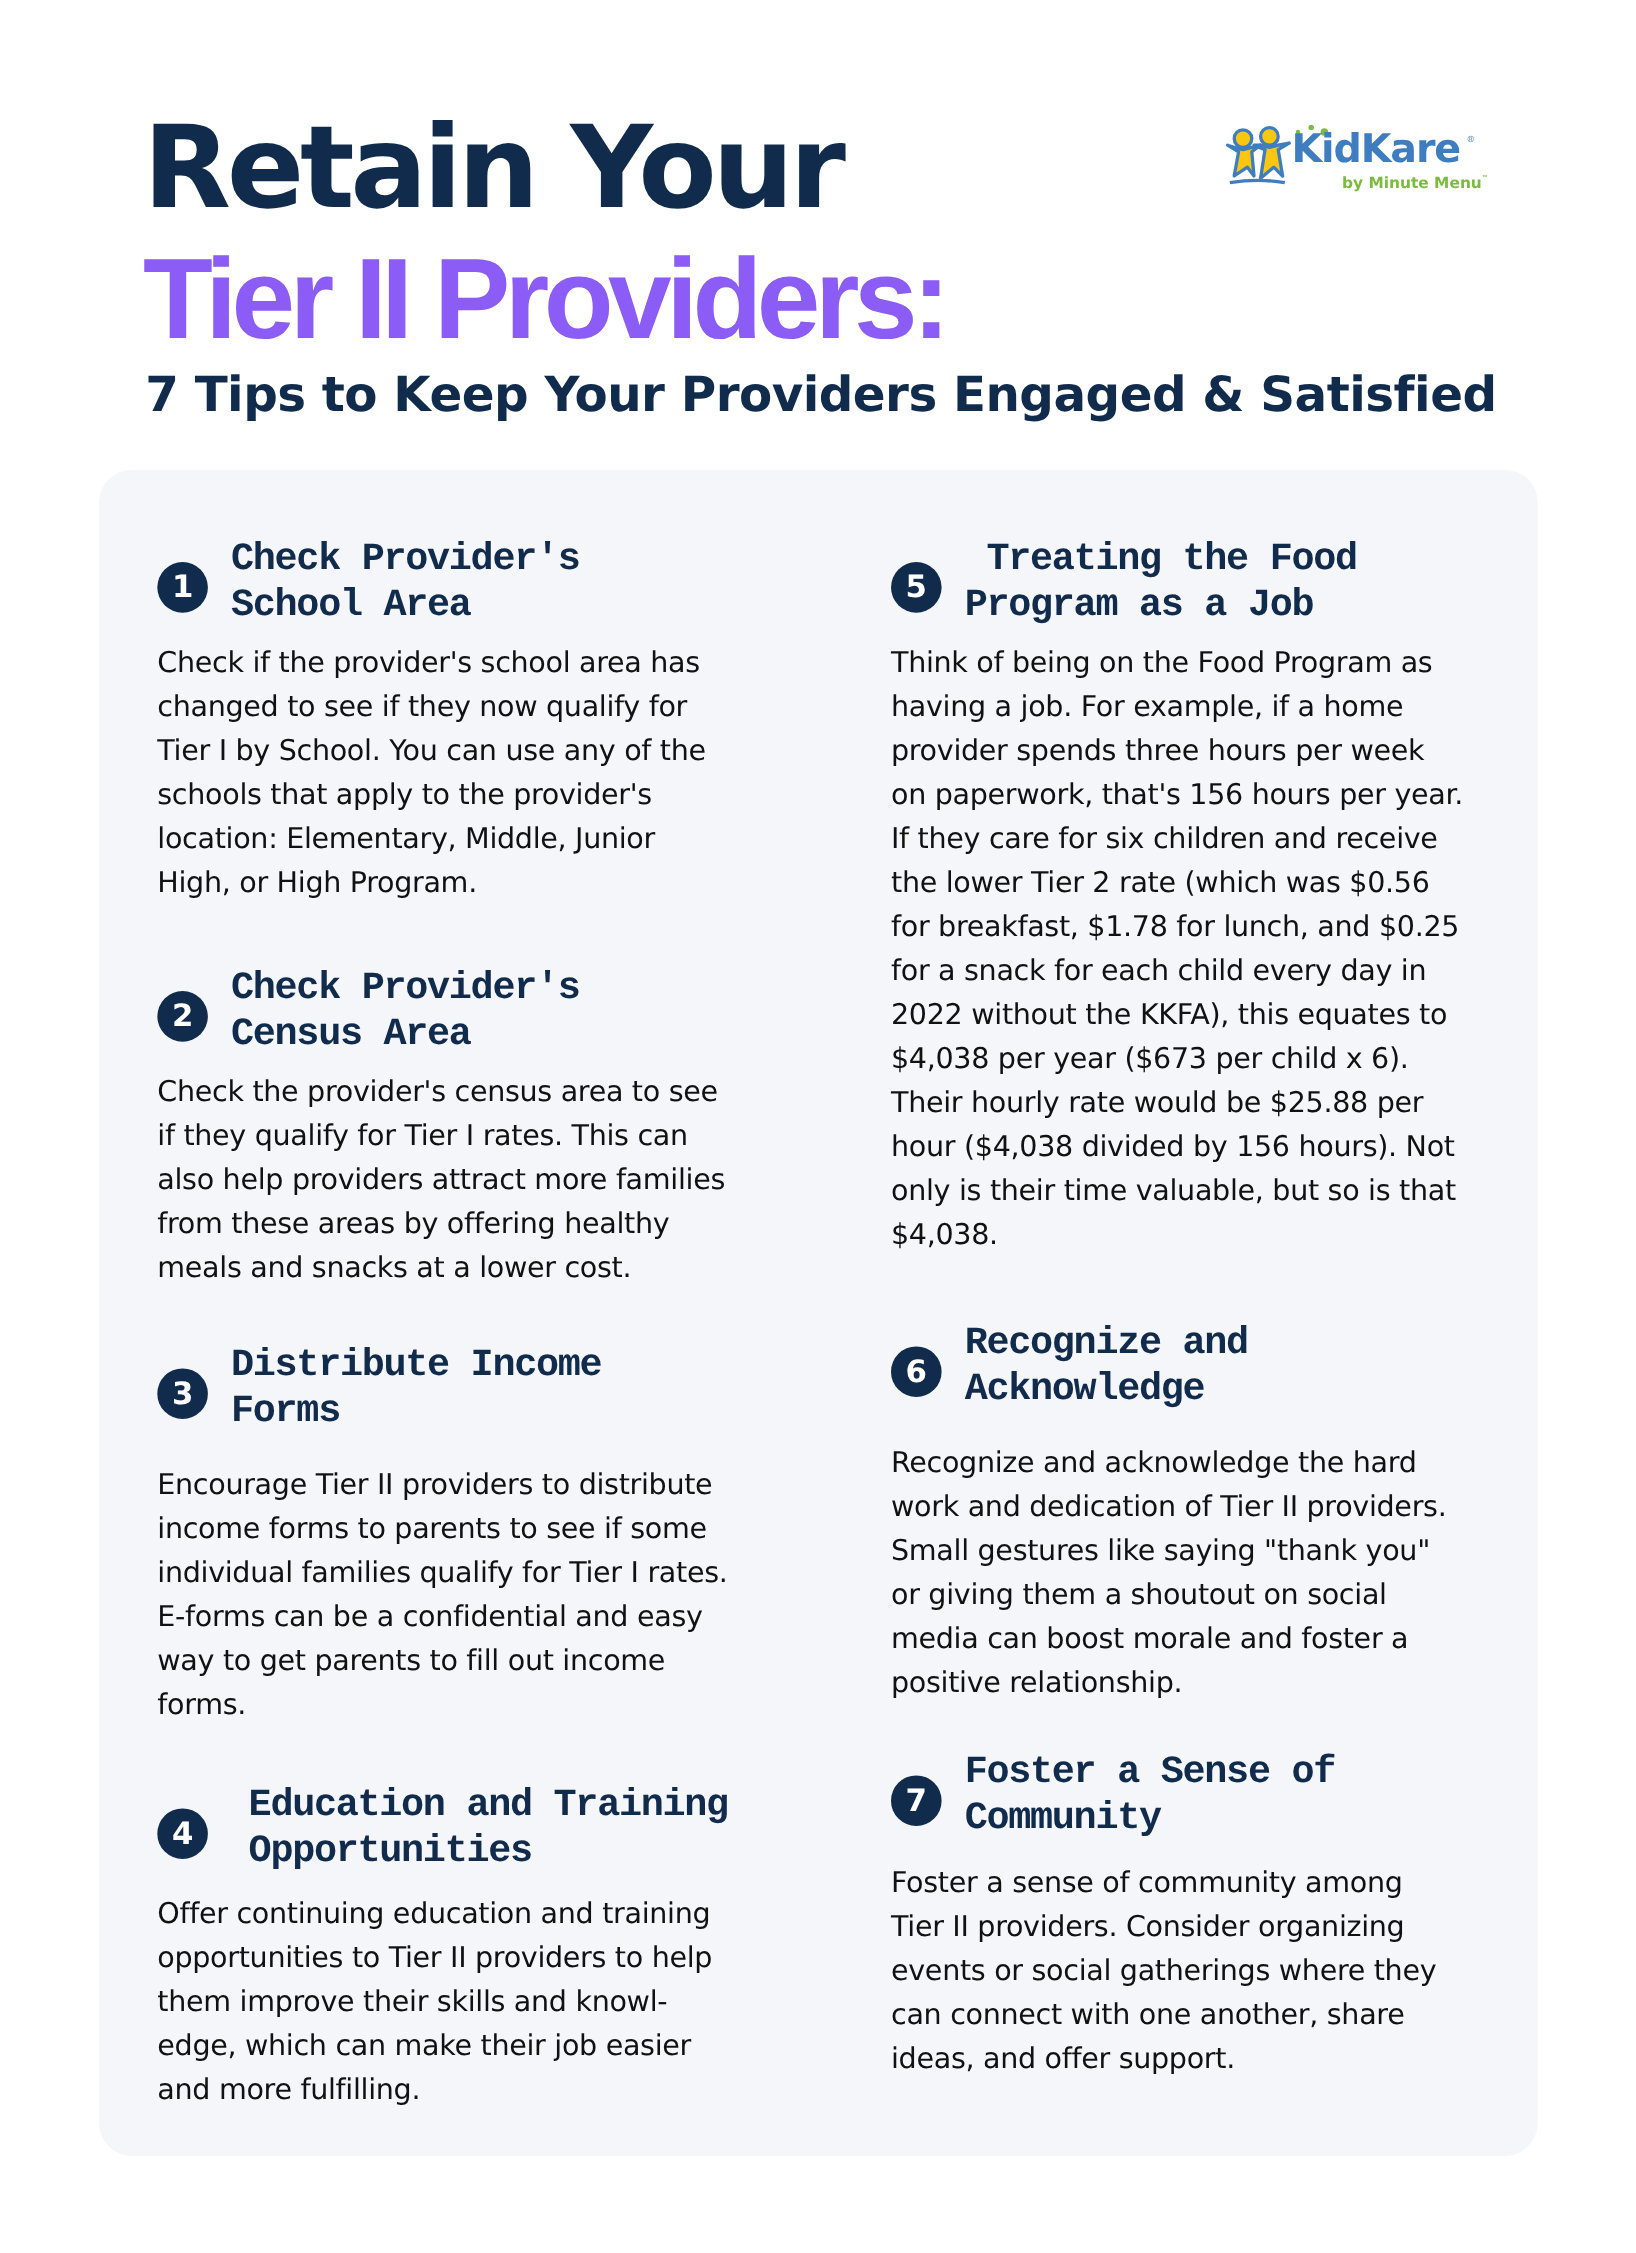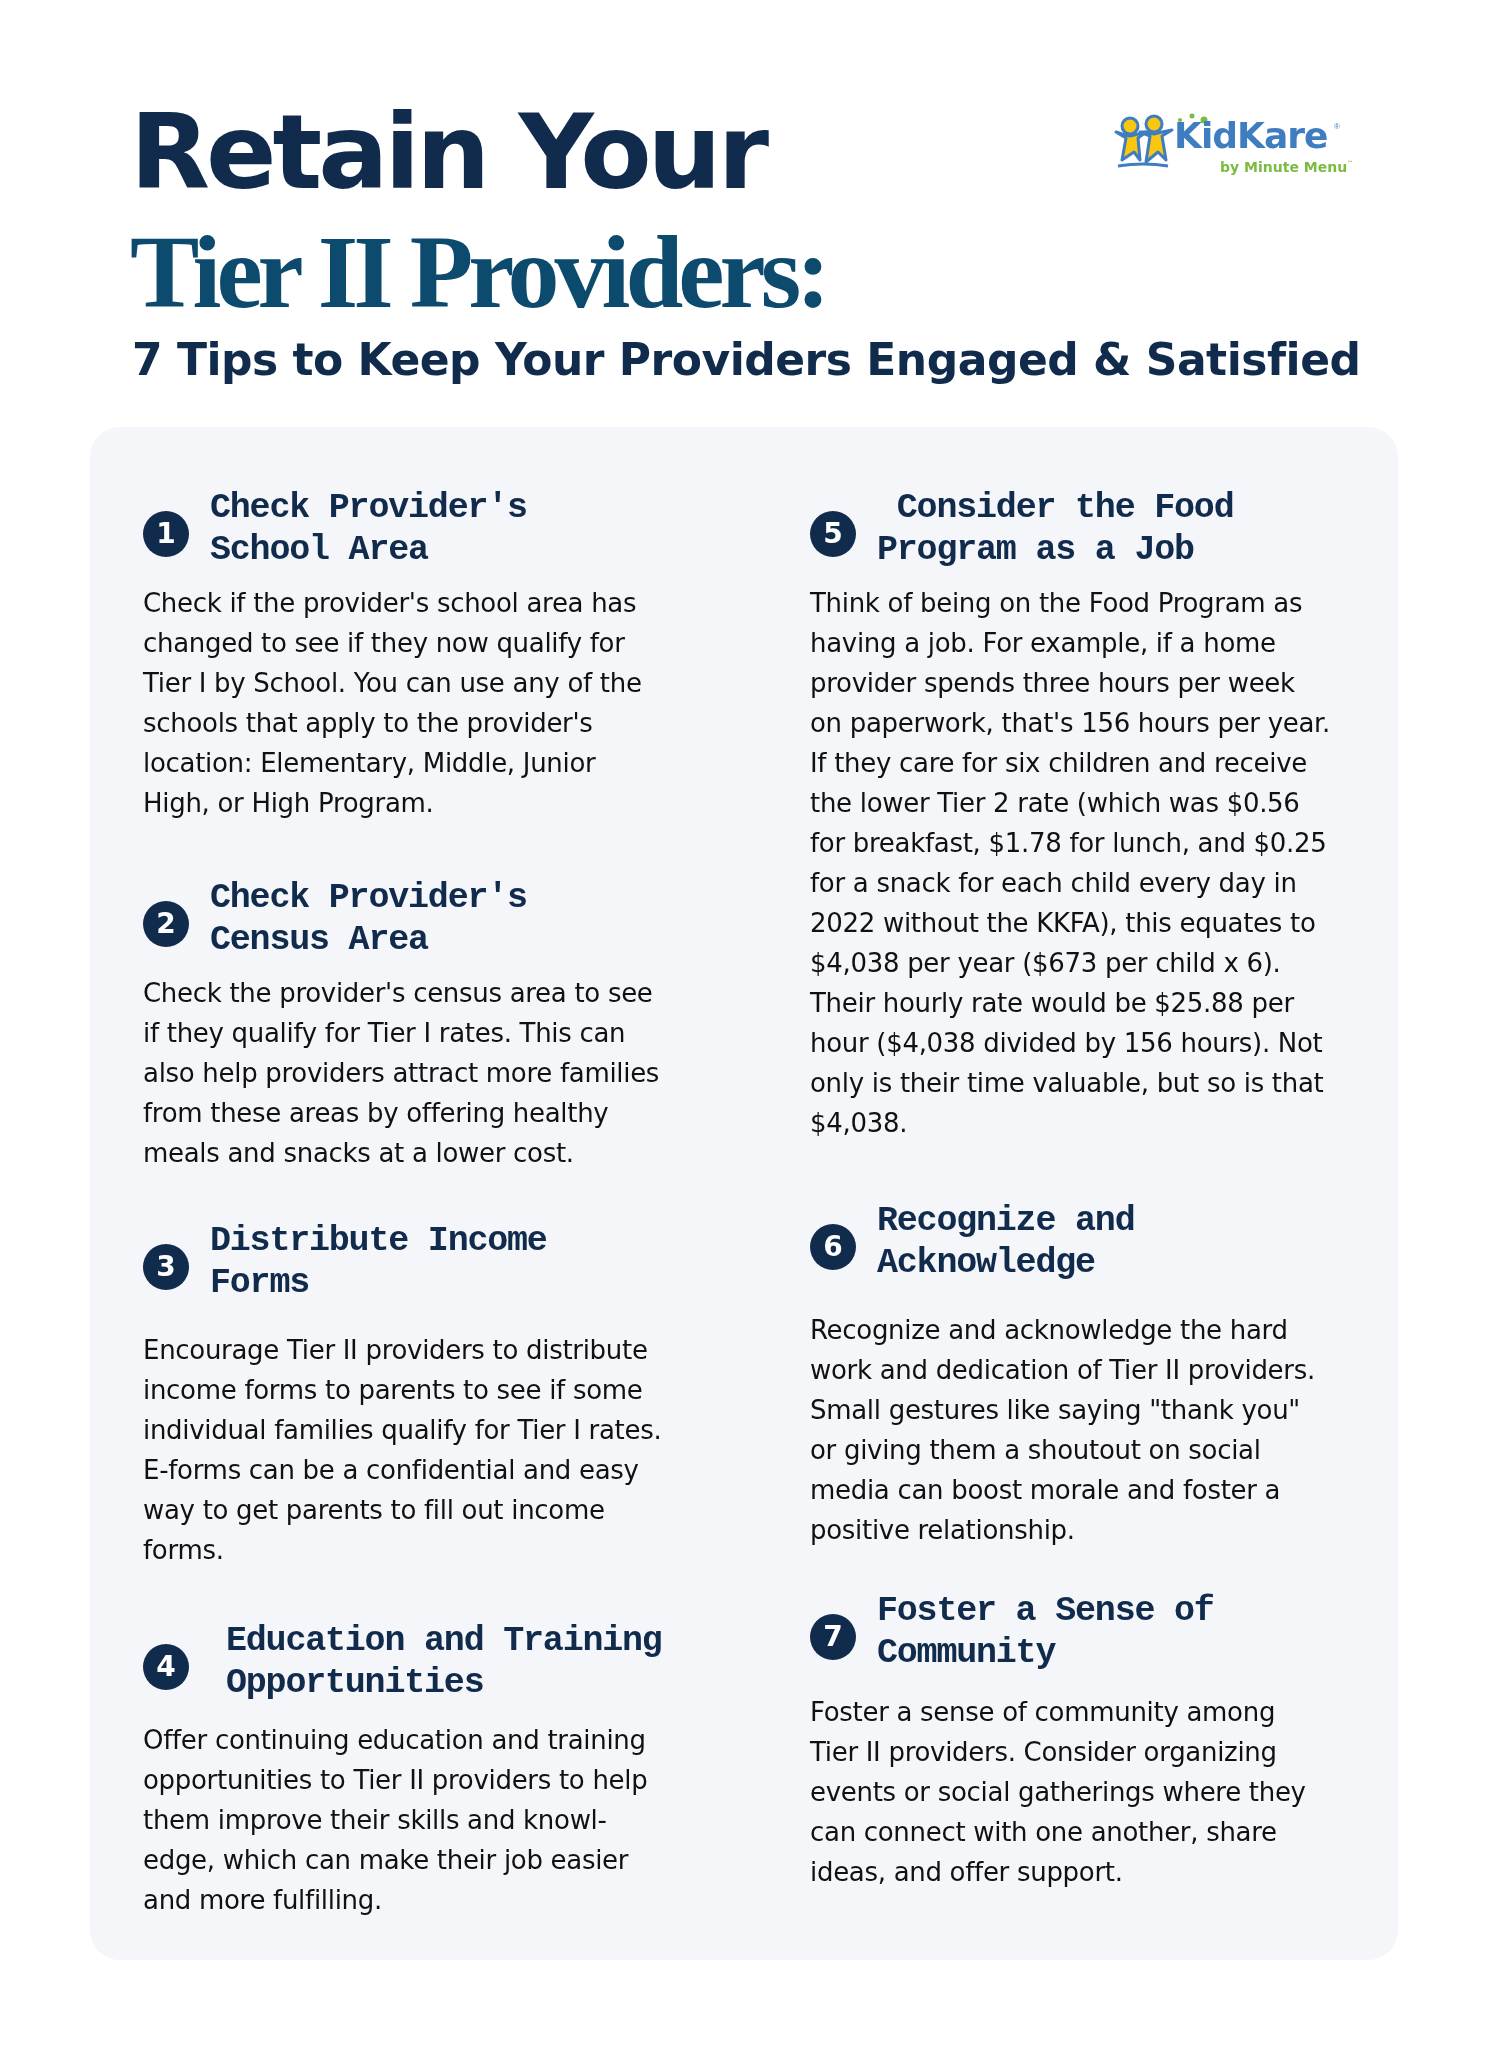--- a/index.html
+++ b/index.html
@@ -6,22 +6,22 @@
     html, body { width: 1487px; height: 2048px; background: #ffffff; overflow: hidden; }
     body { position: relative; font-family: "Liberation Sans", "DejaVu Sans", sans-serif; color: #111111; }
 
     .title-line1 {
       position: absolute; left: 130px; top: 100px;
       font-family: "DejaVu Sans", sans-serif; font-weight: 900; font-size: 104px;
       letter-spacing: -4px; color: #112b4d; line-height: 1; font-weight: bold;
     }
     .title-line2 {
       position: absolute; left: 130px; top: 220px;
-      font-family: Liberation Serif, serif; font-weight: bold; font-size: 104px;
-      letter-spacing: -5px; color: #0c4a6e; line-height: 1; text-align: center;
+      font-family: Liberation Sans, sans-serif; font-weight: bold; font-size: 104px;
+      letter-spacing: -5px; color: #8b5cf6; line-height: 1; text-align: center;
     }
     .subtitle {
       position: absolute; left: 132px; top: 338px;
       font-family: "DejaVu Sans", sans-serif; font-weight: 600; font-size: 44px;
       color: #112b4d; line-height: 1; letter-spacing: -0.5px;
     }
 
     
     .logo { position: absolute; left: 1112px; top: 108px; width: 240px; height: 80px; }
     .logo-icon { position: absolute; left: 0; top: 6px; width: 64px; height: 56px; }
@@ -133,21 +133,21 @@
 Opportunities</div>
   <div class="tip-body" style="top:100px;">Offer continuing education and training
 opportunities to Tier II providers to help
 them improve their skills and knowl-
 edge, which can make their job easier
 and more fulfilling.</div>
 </div>
 
 <div class="tip" style="left:810px; top:487px;">
   <div class="tip-num" style="top:24px;">5</div>
-  <div class="tip-title" style="white-space:pre-wrap;"> Consider the Food
+  <div class="tip-title" style="white-space:pre-wrap;"> Treating the Food
 Program as a Job</div>
   <div class="tip-body" style="top:96px;">Think of being on the Food Program as
 having a job. For example, if a home
 provider spends three hours per week
 on paperwork, that's 156 hours per year.
 If they care for six children and receive
 the lower Tier 2 rate (which was $0.56
 for breakfast, $1.78 for lunch, and $0.25
 for a snack for each child every day in
 2022 without the KKFA), this equates to

